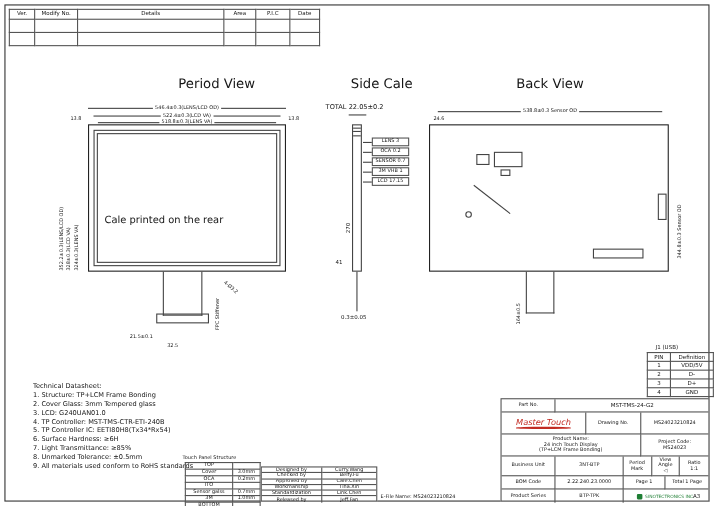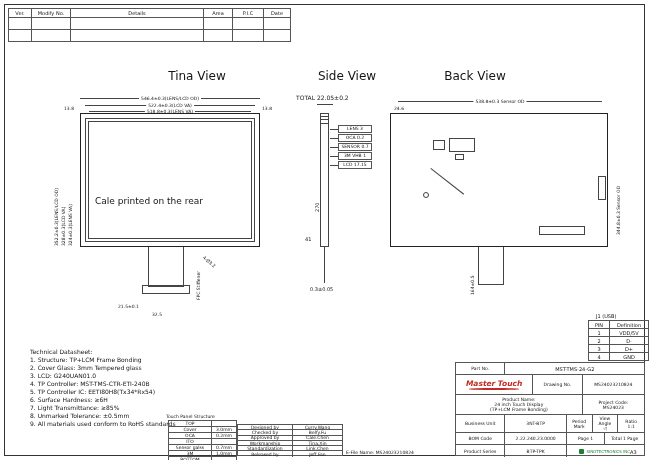--- a/index.html
+++ b/index.html
@@ -23,21 +23,21 @@
   .block{border:1px solid #555;box-sizing:border-box;background:#fff;}
   .tb-row{display:flex;}
   .tb-cell{box-sizing:border-box;border-right:1px solid #555;border-bottom:1px solid #555;
            display:flex;flex-direction:column;align-items:center;justify-content:center;
            overflow:hidden;text-align:center;}
   .tb-cell:last-child{border-right:none;}
   .tb-row:last-child .tb-cell{border-bottom:none;}
   .layerbox{width:34px;height:8px;border:1px solid #555;box-sizing:border-box;
             font-size:4.5px;line-height:6px;display:flex;align-items:center;
             justify-content:center;margin-bottom:1px;background:#fff;}
-  .brand{color:#c22a22;font-style:italic;font-weight:bold;font-size:7.5px;text-align:center;}
+  .brand{color:#c22a22;font-style:italic;font-weight:normal;font-size:7.5px;text-align:center;}
   .company{color:#1e7e34;}
 </style>
 </head>
 <body>
 
 <div class="abs frame"></div>
 
 <table class="abs t5" style="left:8px;top:8px;">
   <tbody>
       <tr style="height:9px;">
@@ -60,21 +60,21 @@
         <td></td>
         <td></td>
         <td></td>
         <td></td>
         <td></td>
         <td></td>
       </tr>
 </tbody>
   </table>
 
-<div class="abs title" style="left:142px;top:70px;">Tina View</div>
+<div class="abs title" style="left:142px;top:70px;">Period View</div>
 
 <div class="abs hline" style="left:80px;top:98px;width:180px;">
   <span class="dimlabel t4">546.4±0.3(LENS/LCD OD)</span>
 </div>
 <div class="abs hline" style="left:85px;top:105px;width:170px;">
   <span class="dimlabel t4">522.4±0.3(LCD VA)</span>
 </div>
 <div class="abs hline" style="left:89px;top:111px;width:162px;">
   <span class="dimlabel t4">518.8±0.3(LENS VA)</span>
 </div>
@@ -91,21 +91,21 @@
   <div class="abs" style="left:14px;top:62%;font-size:9px;">Cale printed on the rear</div>
 </div>
 
 <div class="abs thin" style="left:148px;top:247px;width:36px;height:40px;border-top:none;"></div>
 <div class="abs thin" style="left:142px;top:285px;width:48px;height:9px;"></div>
 <div class="abs vt t4" style="left:196px;top:300px;">FPC Stiffener</div>
 <div class="abs t4" style="left:118px;top:304px;">21.5±0.1</div>
 <div class="abs t4" style="left:152px;top:312px;">32.5</div>
 <div class="abs t4" style="left:205px;top:255px;transform:rotate(40deg);transform-origin:0 0;">4-Ø3.2</div>
 
-<div class="abs title" style="left:292px;top:70px;">Side View</div>
+<div class="abs title" style="left:292px;top:70px;">Side Cale</div>
 <div class="abs t6" style="left:296px;top:94px;">TOTAL 22.05±0.2</div>
 <div class="abs hline" style="left:317px;top:104px;width:16px;"></div>
 
 <div class="abs thin" style="left:320px;top:113px;width:9px;height:134px;">
   <div class="hline" style="margin-top:2px;"></div>
   <div class="hline" style="margin-top:2px;"></div>
   <div class="hline" style="margin-top:3px;"></div>
 </div>
 
 <div class="abs" style="left:338px;top:125px;">
@@ -119,21 +119,21 @@
 <div class="abs hline" style="left:330px;top:138px;width:8px;"></div>
 <div class="abs hline" style="left:330px;top:147px;width:8px;"></div>
 <div class="abs hline" style="left:330px;top:156px;width:8px;"></div>
 <div class="abs hline" style="left:330px;top:165px;width:8px;"></div>
 
 <div class="abs vt t5" style="left:314px;top:212px;">270</div>
 <div class="abs t5" style="left:305px;top:236px;">41</div>
 <div class="abs vline" style="left:324px;top:247px;height:36px;"></div>
 <div class="abs t5" style="left:310px;top:286px;">0.3±0.05</div>
 
-<div class="abs title" style="left:420px;top:70px;">Back View</div>
+<div class="abs title" style="left:445px;top:70px;">Back View</div>
 <div class="abs hline" style="left:398px;top:101px;width:204px;">
   <span class="dimlabel t4">538.8±0.3 Sensor OD</span>
 </div>
 <div class="abs t4" style="left:394px;top:106px;">24.6</div>
 <div class="abs vt t4" style="left:616px;top:235px;">344.8±0.3 Sensor OD</div>
 
 <div class="abs rect" style="left:390px;top:113px;width:218px;height:134px;">
   <div class="thin" style="position:absolute;left:42px;top:26px;width:12px;height:10px;"></div>
   <div class="thin" style="position:absolute;left:58px;top:24px;width:26px;height:14px;"></div>
   <div class="thin" style="position:absolute;left:64px;top:40px;width:9px;height:6px;"></div>

